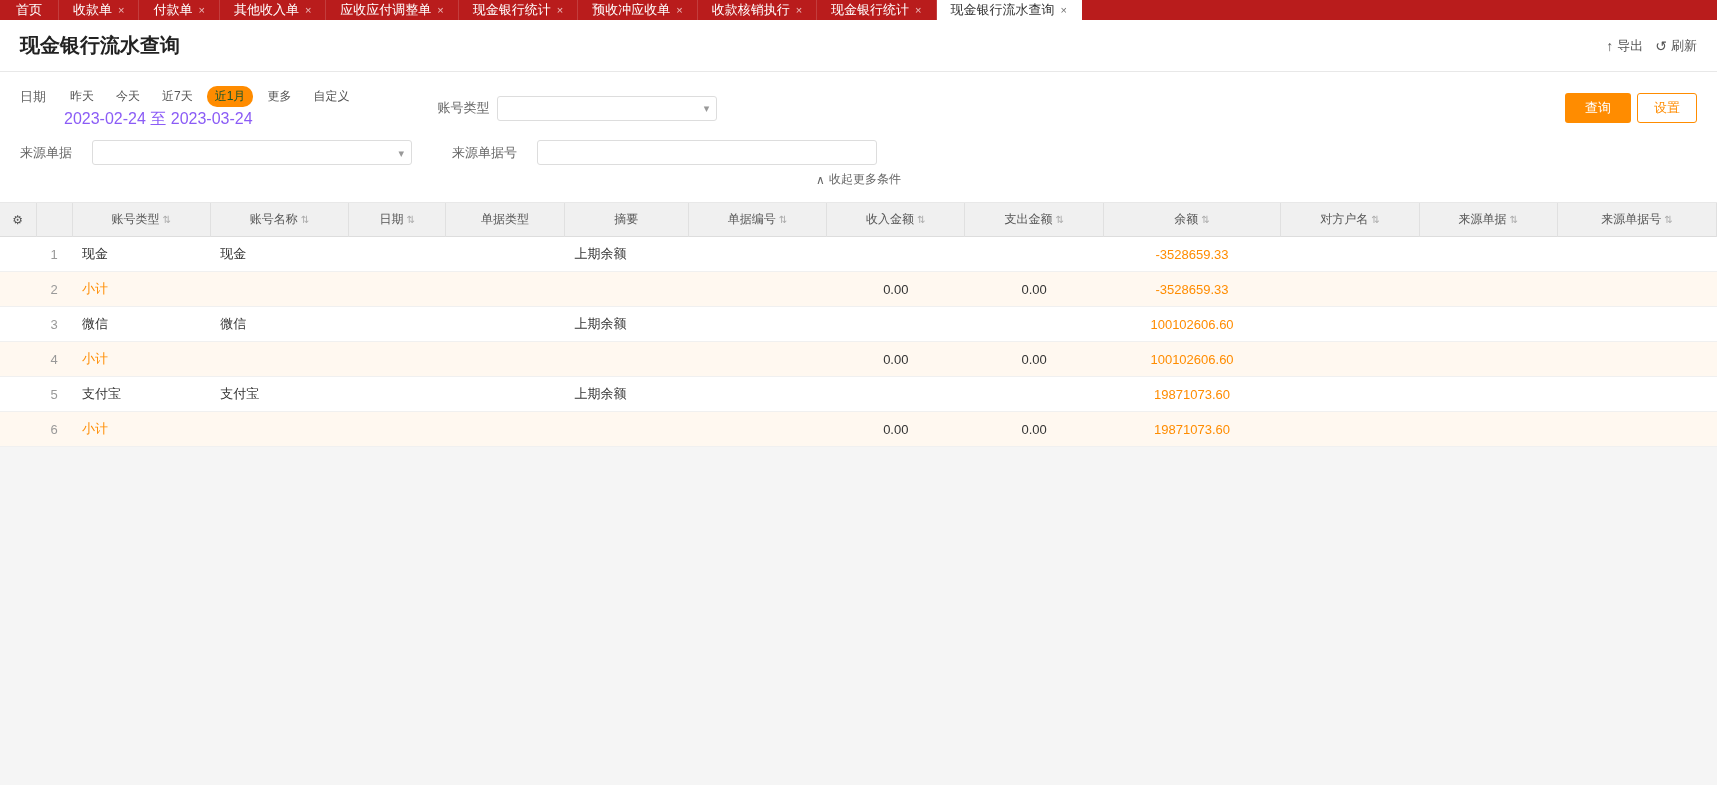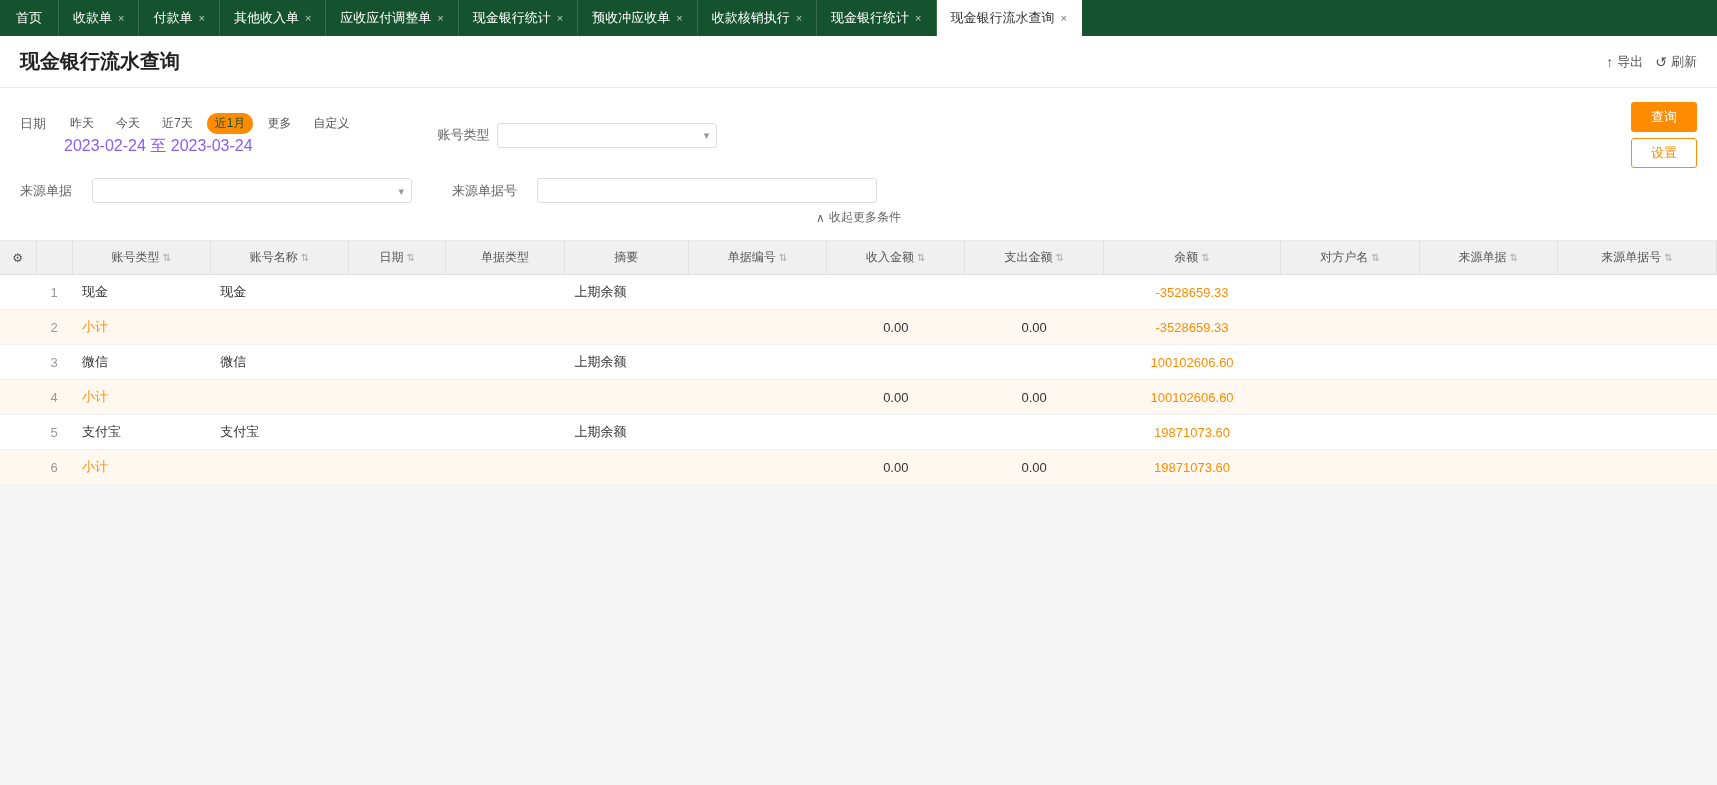--- a/index.html
+++ b/index.html
@@ -1,23 +1,23 @@
 <!DOCTYPE html>
 <html><head>
   <meta charset="utf-8">
   <style>
     * { margin: 0; padding: 0; box-sizing: border-box; }
     body { font-family: 'Microsoft YaHei', Arial, sans-serif; font-size: 13px; background: #f5f5f5; color: #333; }
 
     
     .top-nav {
-      background: #14532d;
-      display: flex;
-      align-items: center;
-      height: 36px;
+      background: #b91c1c;
+      display: flex;
+      align-items: center;
+      height: 20px;
       overflow: hidden;
     }
     .nav-item {
       padding: 0 14px;
       height: 100%;
       display: flex;
       align-items: center;
       color: #fff;
       white-space: nowrap;
       cursor: pointer;
@@ -167,21 +167,21 @@
       background: #fff;
       color: #ff8c00;
       border: 1px solid #ff8c00;
       border-radius: 3px;
       padding: 5px 16px;
       font-size: 13px;
       cursor: pointer;
     }
     .btn-group-right {
       display: flex;
-      flex-direction: column;
+      flex-direction: row;
       gap: 6px;
       margin-left: auto;
     }
     .collapse-bar {
       text-align: center;
       padding: 6px 0 4px 0;
       color: #666;
       font-size: 12px;
       cursor: pointer;
     }

